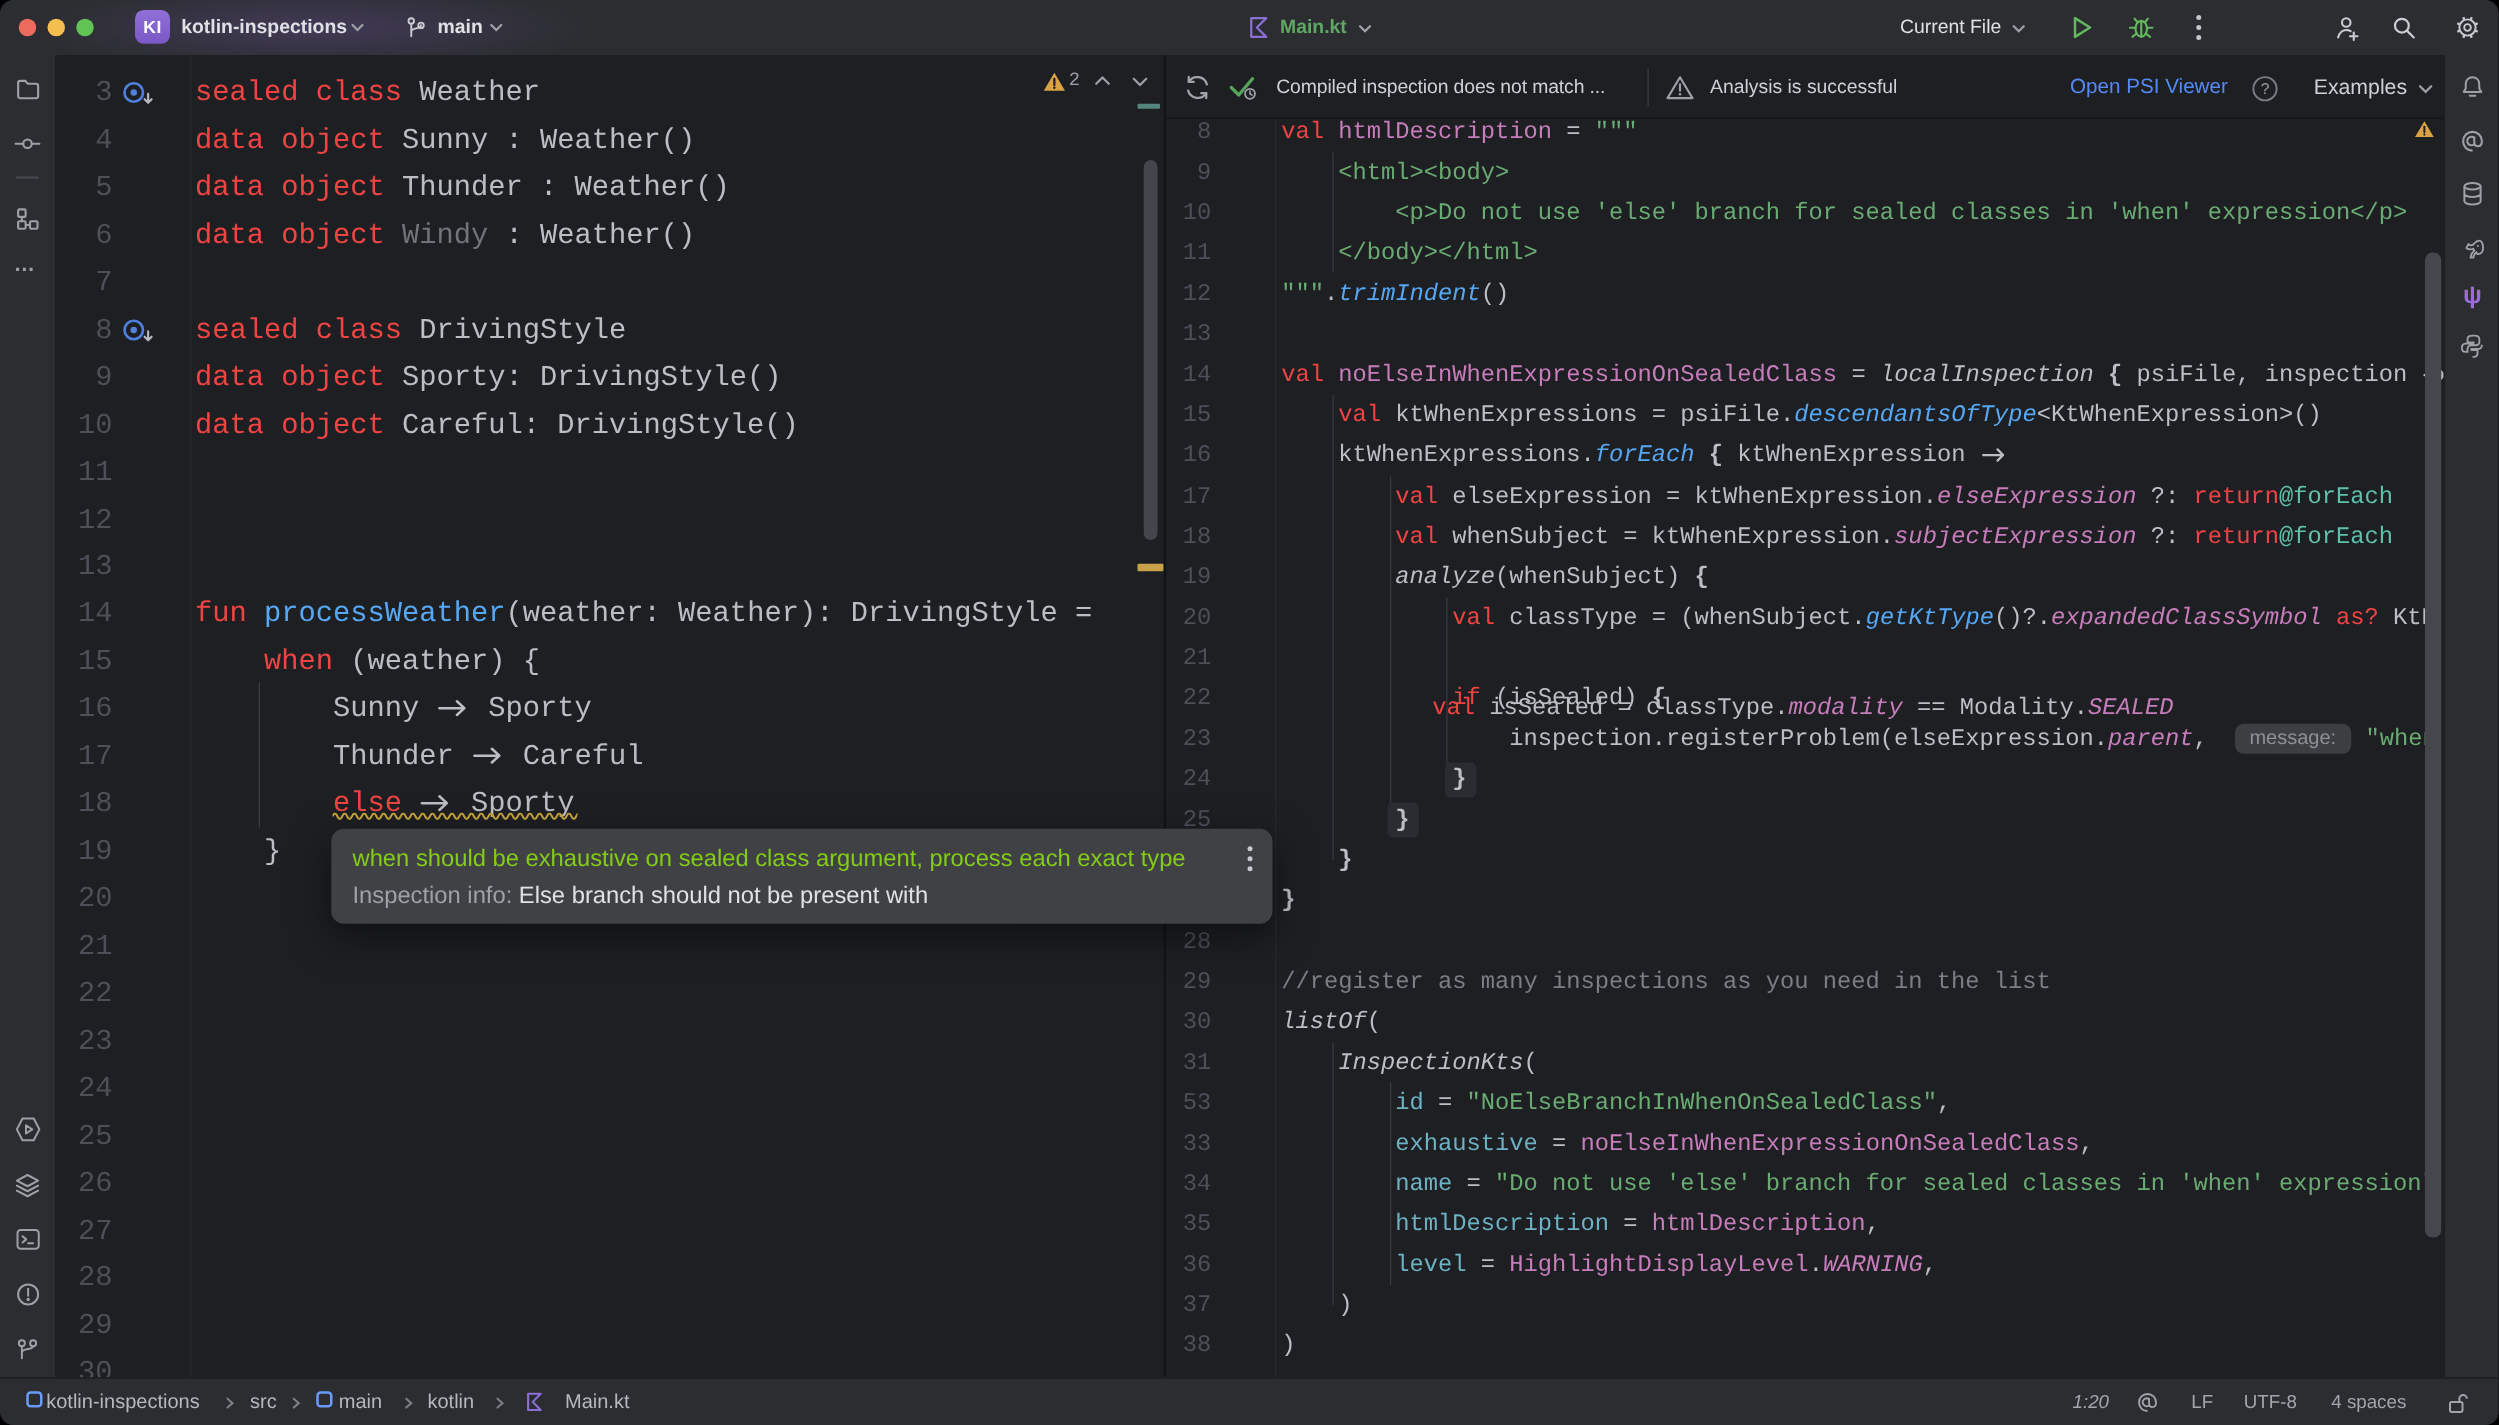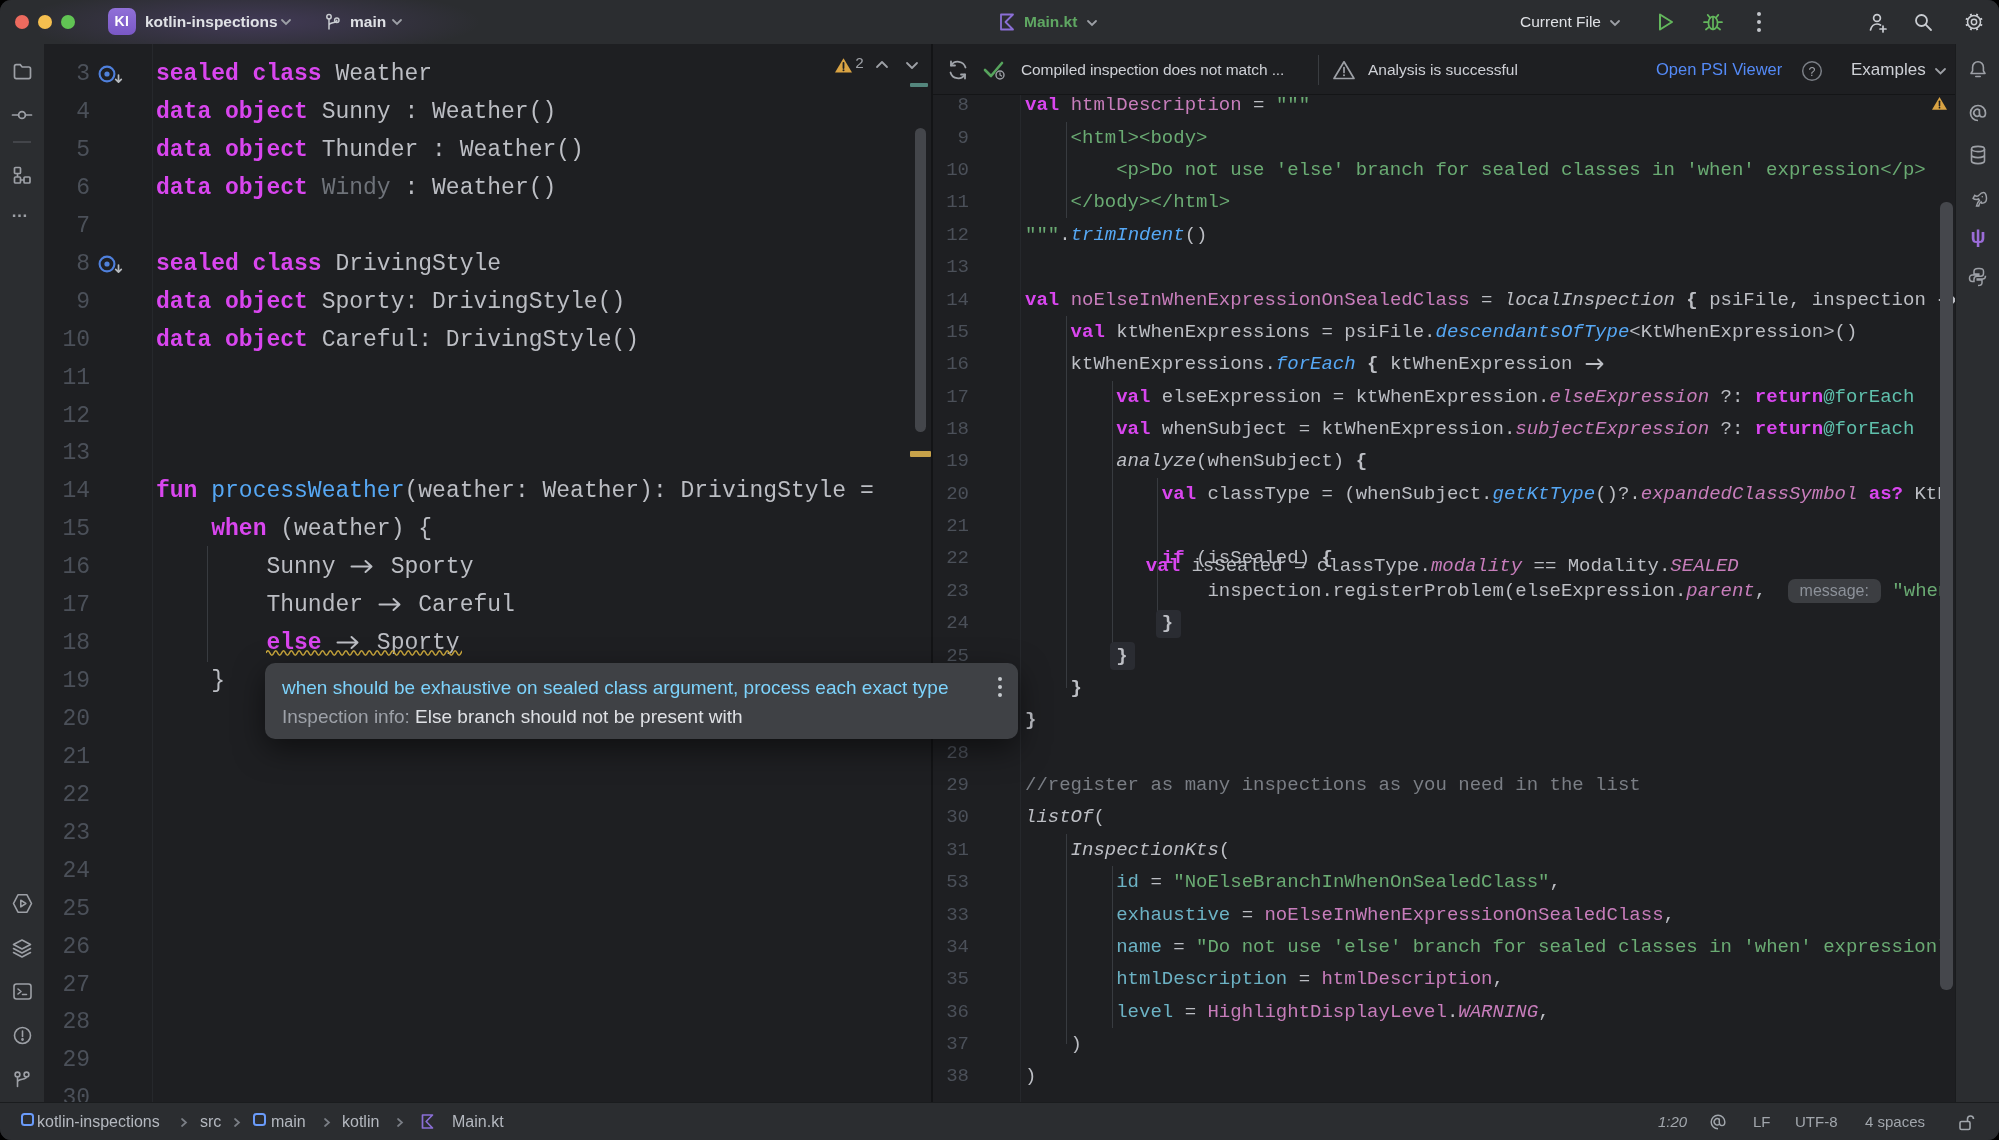--- a/index.html
+++ b/index.html
@@ -8,21 +8,21 @@
 #title{position:absolute;left:0;top:0;width:1999px;height:44px;background:#2B2D30;}
 #title .glow{position:absolute;left:40px;top:-20px;width:600px;height:84px;background:radial-gradient(ellipse 55% 60% at 35% 50%,rgba(127,92,190,.27),rgba(127,92,190,0) 70%);}
 .tl{position:absolute;top:15px;width:14px;height:14px;border-radius:50%;}
 #ki{position:absolute;left:108px;top:8px;width:28px;height:27px;border-radius:7px;background:linear-gradient(180deg,#9070d8,#7a58c5);color:#fff;font-weight:700;font-size:14px;text-align:center;line-height:27px;letter-spacing:.5px;}
 .ttxt{position:absolute;top:0;height:44px;line-height:44px;color:#DFE1E5;font-size:15.5px;font-weight:600;}
 .ttxt2{position:absolute;top:0;height:44px;line-height:44px;color:#DFE1E5;font-size:15.5px;}
 
 .mono{font-family:"Liberation Mono",monospace;white-space:pre;}
 .ln{position:absolute;color:#4B5059;text-align:right;}
 .cl{position:absolute;}
-.kw{color:#d946ef;font-weight:bold;}
+.kw{color:#ef4444;}
 .st{color:#6AAB73;}
 .pu{color:#C77DBB;}
 .pui{color:#C77DBB;font-style:italic;}
 .bl{color:#56A8F5;}
 .bli{color:#56A8F5;font-style:italic;}
 .cy{color:#6CB2C4;}
 .te{color:#5FC0AC;}
 .cm{color:#7A7E85;}
 .gy{color:#6F737A;}
 .it{font-style:italic;}
@@ -35,21 +35,21 @@
 #rpane{position:absolute;left:933px;top:44px;width:1022px;height:1058px;background:#1E1F22;overflow:hidden;color:#BCBEC4;}
 #rpane{font-size:19px;}
 #rstrip{position:absolute;left:1955px;top:44px;width:44px;height:1058px;background:#2B2D30;border-left:1px solid #1A1C1E;box-sizing:border-box;}
 #status{position:absolute;left:0;top:1102px;width:1999px;height:38px;background:#2B2D30;border-top:1px solid #1A1C1E;box-sizing:border-box;}
 .sbt{position:absolute;top:0;height:37px;line-height:37px;font-size:16px;color:#B4B8BF;}
 .sbr{position:absolute;top:0;height:37px;line-height:37px;font-size:15px;color:#A1A6AC;}
 .guide{position:absolute;width:1px;background:#383B40;}
 .sq{}
 
 #tip{position:absolute;left:265px;top:663px;width:753px;height:76px;background:#3F4145;border-radius:10px;box-shadow:0 10px 30px rgba(0,0,0,.5);}
-#tip .l1{position:absolute;left:17px;top:14px;font-size:19px;color:#7dd3fc;white-space:nowrap;}
+#tip .l1{position:absolute;left:17px;top:14px;font-size:19px;color:#84cc16;white-space:nowrap;}
 #tip .l2{position:absolute;left:17px;top:43px;font-size:19px;color:#9DA1A8;white-space:nowrap;}
 #tip .l2 b{color:#DFE1E5;font-weight:400;}
 .chip{display:inline-block;background:#3C3E42;border-radius:7px;color:#8C9199;font-family:"Liberation Sans",sans-serif;font-size:16px;line-height:24px;height:24px;padding:0 12px;margin-left:10px;vertical-align:middle;}
 .dot{position:absolute;width:4px;height:4px;border-radius:50%;background:#C6C9CE;}
 </style></head>
 <body>
 <div id="win">
   <div id="title">
     <div class="glow"></div>
     <div class="tl" style="left:15px;background:#EC6A5E;"></div>

